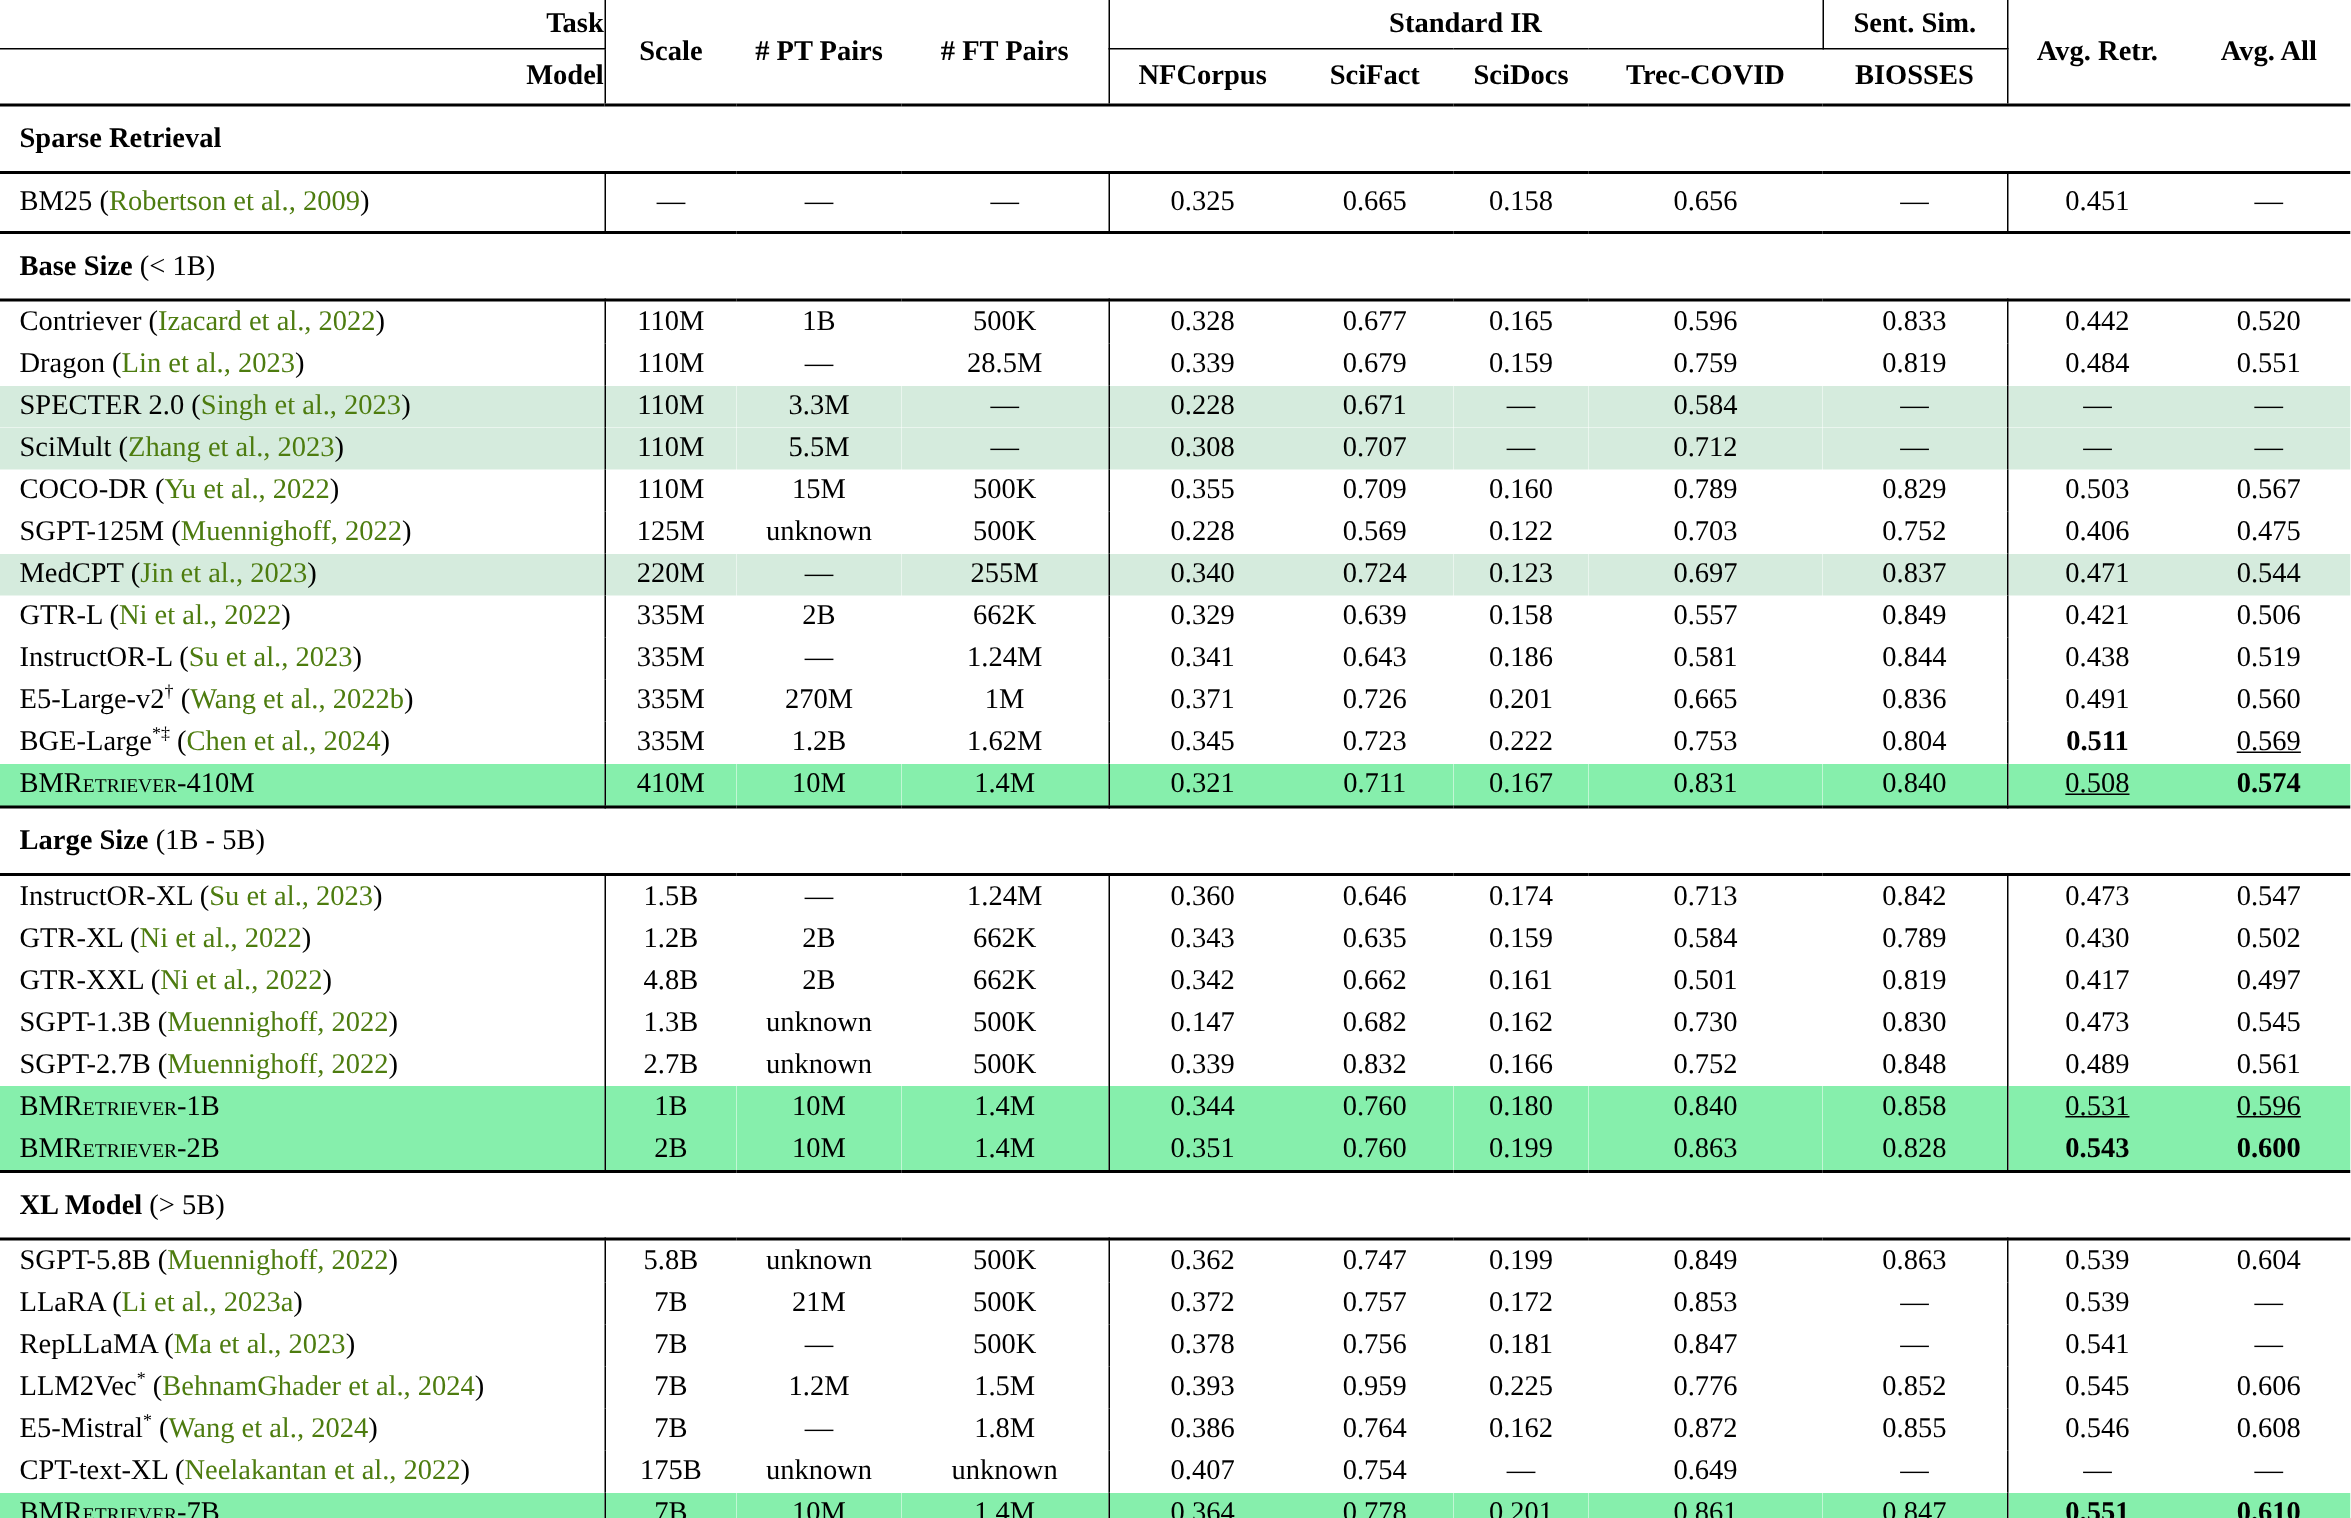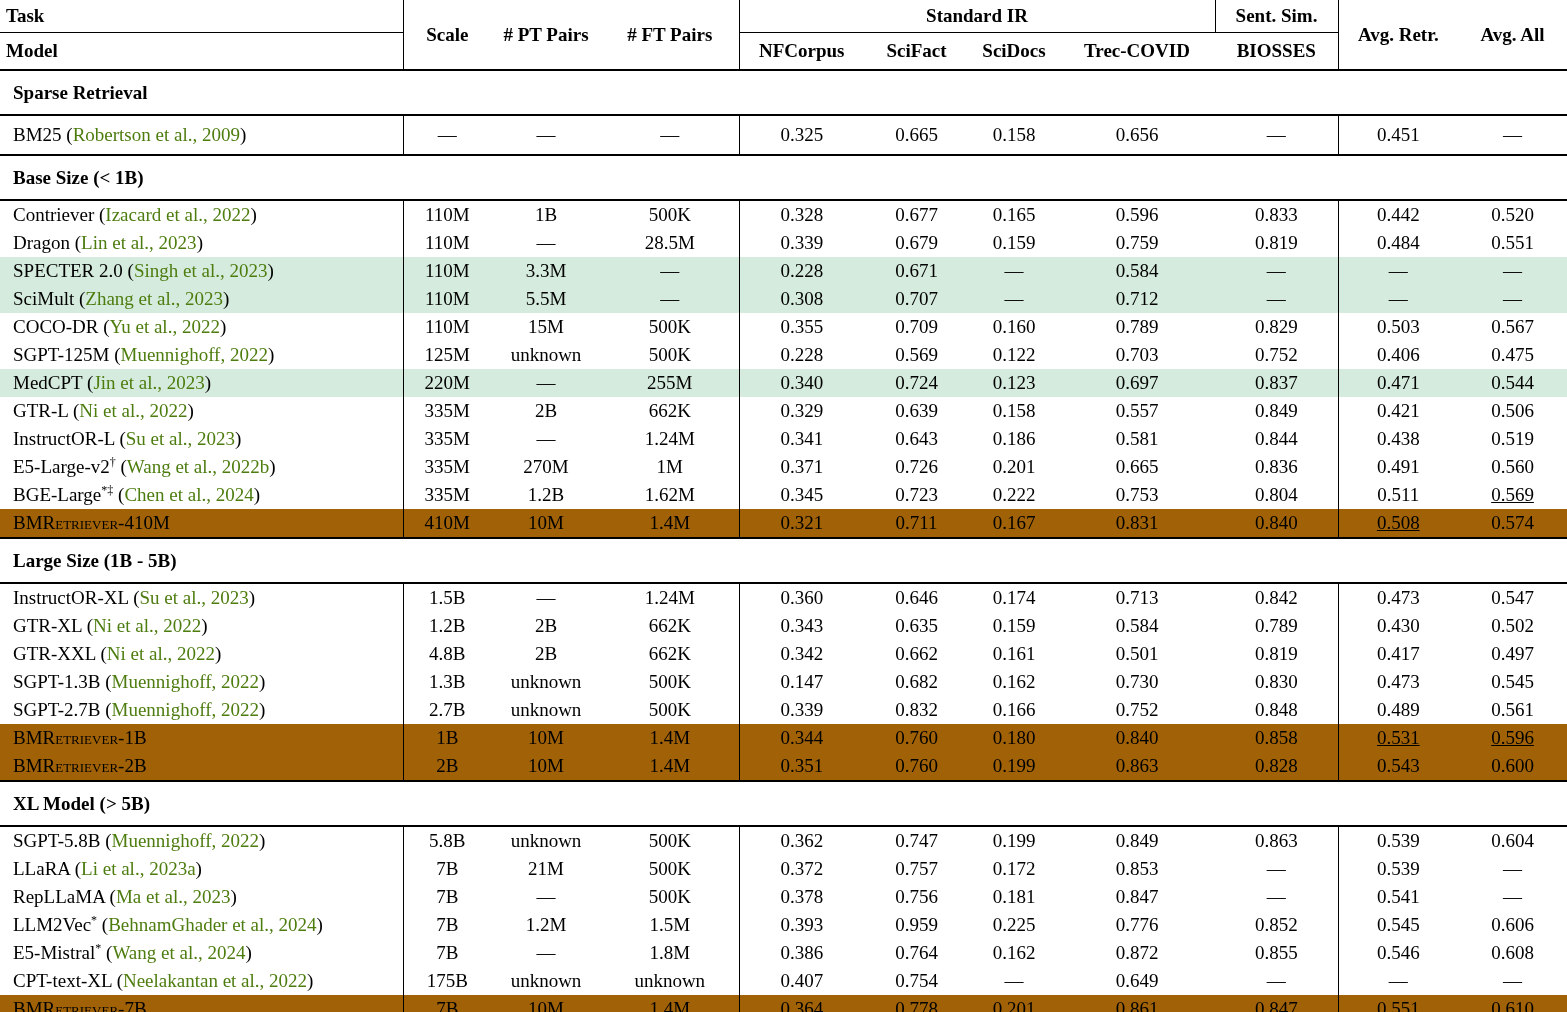--- a/index.html
+++ b/index.html
@@ -14,38 +14,38 @@
     font-size:19px;white-space:nowrap;overflow:hidden;
   }
   th{font-weight:bold}
   
   .bR{border-right:1.5px solid #000}
   
   tr.h1 th{height:32px}
   tr.h2 th{height:36px}
   .rule-thin{border-bottom:1.5px solid #000}
   .hbot{border-bottom:2px solid #000}
-  .c-left{text-align:left;padding-left:6px}
+  .c-left{text-align:right;padding-left:23px}
   
   tr.section-row td{
     height:43px;text-align:left;padding-left:13px;
     border-top:2px solid #000;border-bottom:2px solid #000;border-radius:11px;
   }
-  tr.section-row .note{font-weight:bold}
+  tr.section-row .note{font-weight:normal}
   
   tbody td{height:28px}
   tr.tall td{height:38px}
   tr.last td{border-bottom:5px double #000}
   tr.hl-green td{background:#d5ebdd}
-  tr.hl-purple td{background:#a16207}
+  tr.hl-purple td{background:#86efac}
   .c-model{text-align:left;padding-left:13px}
   .cite{color:#4d7c0f}
   .sc{font-variant:small-caps}
   sup.msup{font-size:12px;line-height:0}
-  .v-b{font-weight:normal}
+  .v-b{font-weight:bold}
   .v-u{text-decoration:underline}
 </style>
 </head>
 <body>
 
 <table>
   <colgroup>
     <col style="width:403px">
       <col style="width:88px">
       <col style="width:110px">

